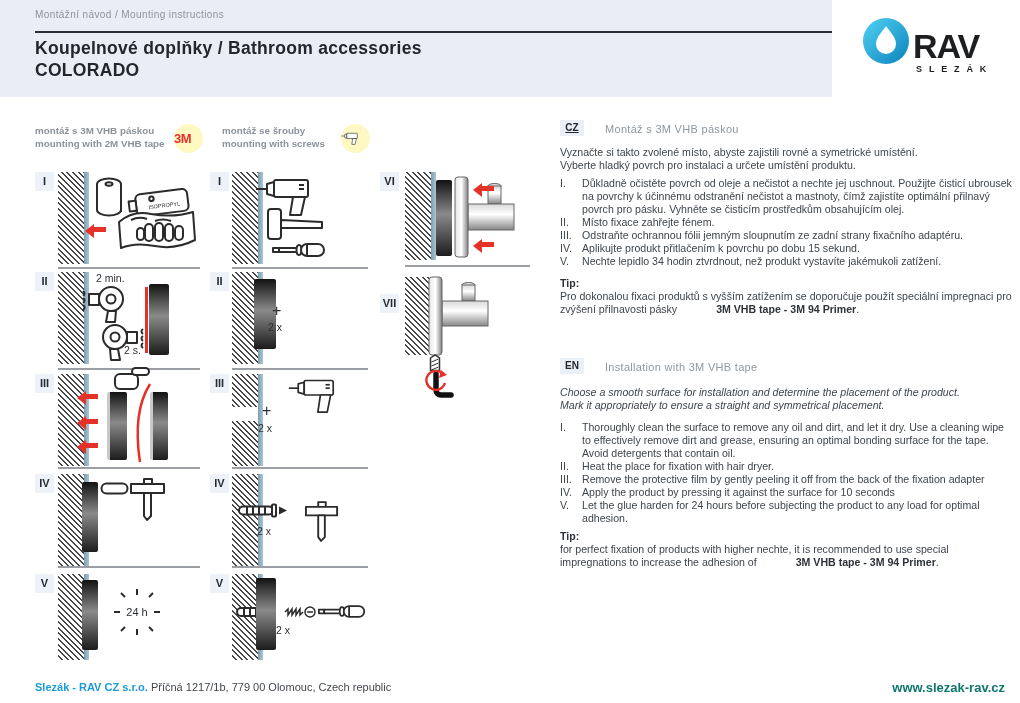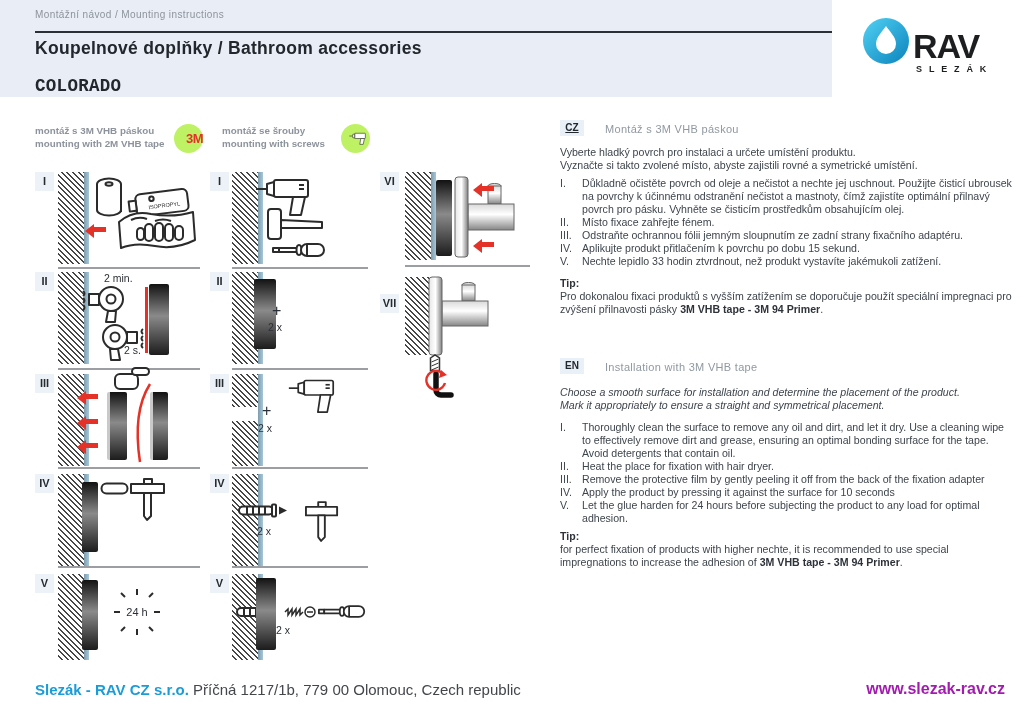--- a/index.html
+++ b/index.html
@@ -6,22 +6,22 @@
   .page{position:relative;width:1020px;height:703px;background:#fff;overflow:hidden;
         font-family:"Liberation Sans",sans-serif;color:#3e454d;}
   .abs{position:absolute;}
   
   .band{position:absolute;left:0;top:0;width:832px;height:97px;background:#e9eef6;}
   .subtitle{position:absolute;left:35px;top:9px;font-size:10px;color:#8d939c;letter-spacing:.4px;}
   .rule{position:absolute;left:35px;top:31px;width:797px;height:2px;background:#2b2f36;}
   .title{position:absolute;left:35px;font-size:17.5px;font-weight:700;color:#22262d;letter-spacing:.3px;}
   
   .mh{position:absolute;font-size:9.8px;font-weight:600;color:#8d939c;line-height:13px;}
-  .badge{position:absolute;width:29px;height:29px;border-radius:50%;background:#bef264;
-         display:flex;align-items:center;justify-content:flex-end;}
+  .badge{position:absolute;width:29px;height:29px;border-radius:50%;background:#fef9c3;
+         display:flex;align-items:center;justify-content:flex-start;}
   .badge .tm{color:#e4312b;font-weight:900;font-size:13px;letter-spacing:-.5px;font-style:normal;}
   
   .chip{position:absolute;width:19px;height:19px;background:#edf2f9;color:#262a31;
         font-size:11px;font-weight:700;line-height:19px;text-align:center;}
   .wall{position:absolute;width:26px;background:repeating-linear-gradient(45deg,#ffffff 0 2.5px,#474747 2.5px 4px);}
   .wall::after{content:"";position:absolute;right:-5px;top:0;bottom:0;width:5px;
         background:linear-gradient(90deg,#7d9dae,#a8c6d6);}
   .divider{position:absolute;height:2px;background:#9b9fa4;}
   .adapter{position:absolute;background:linear-gradient(180deg,#121212 0%,#8a8a8a 45%,#1c1c1c 100%);border-radius:2px;}
   .edge{border-left:3px solid #c9c9c9;}
@@ -33,26 +33,26 @@
   .plus{font-size:16px;color:#2b3036;font-weight:400;}
   .gap{position:absolute;background:#ffffff;}
   
   .lang{position:absolute;width:24px;height:16px;background:#eaf0f8;color:#23272e;
         font-size:10px;font-weight:700;line-height:16px;text-align:center;}
   .theading{position:absolute;font-size:11px;color:#9098a1;letter-spacing:.3px;}
   .body-block{position:absolute;left:560px;width:452px;font-size:10.6px;line-height:13px;color:#3e454d;}
   .step{display:flex;}
   .sn{width:22px;flex-shrink:0;}
   .st{flex:1;}
-  .tipb{font-weight:700;color:#2e333a;}
+  .tipb{font-weight:700;color:#2e333a;margin-left:36px;}
   .tl{font-weight:700;color:#2e333a;}
   
-  .footer-left{position:absolute;left:35px;top:681px;font-size:15px;color:#43474c;}
+  .footer-left{position:absolute;left:35px;top:681px;font-size:11px;color:#43474c;}
   .fco{color:#1b9cd8;font-weight:700;}
-  .website{position:absolute;right:15px;top:680px;font-size:16px;font-weight:700;color:#a21caf;}
+  .website{position:absolute;right:15px;top:680px;font-size:13px;font-weight:700;color:#0f766e;}
   svg{display:block;}
   svg text{font-family:"Liberation Sans",sans-serif;}
   .ol{stroke:#2b2b2b;fill:#ffffff;stroke-width:2;stroke-linejoin:round;}
 </style>
 </head>
 <body>
 
 <div class="page">
 
   <svg width="0" height="0" style="position:absolute" aria-hidden="true">
@@ -71,21 +71,21 @@
         <stop offset="0" stop-color="#52d2f4"></stop>
           <stop offset="1" stop-color="#0b82bc"></stop>
       </linearGradient>
     </defs>
   </svg>
 
   <div class="band"></div>
   <div class="subtitle">Montážní návod / Mounting instructions</div>
   <div class="rule"></div>
   <div class="title" style="top:38px;">Koupelnové doplňky / Bathroom accessories</div>
-  <div class="title" style="top:76px;font-family:Liberation Mono, monospace;">COLORADO</div>
+  <div class="title" style="top:60px;">COLORADO</div>
 
   <div class="abs" style="left:860px;top:14px;">
     <svg width="152" height="62" viewBox="0 0 152 62">
       <g>
         <circle cx="26" cy="27" r="23" fill="url(#dropg)"></circle>
         <path d="M26,12 C30,18 36,23 36,30 a10,10 0 1 1 -20,0 C16,23 22,18 26,12 Z" fill="#fff"></path>
       </g>
       <text x="53" y="44" font-size="34" font-weight="800" fill="#1d1e20" letter-spacing="-1">RAV</text>
       <text x="56" y="58" font-size="9" font-weight="700" letter-spacing="2.2" fill="#1d1e20">S L E Z Á K</text>
     </svg>
@@ -155,21 +155,21 @@
         <rect x="30" y="24" width="8" height="17" rx="4"></rect>
         <rect x="40" y="23" width="8" height="18" rx="4"></rect>
         <rect x="50" y="24" width="8" height="17" rx="4"></rect>
         <rect x="60" y="26" width="8" height="14" rx="4"></rect>
         <rect x="22" y="28" width="7" height="12" rx="3.5"></rect>
       </g>
     </svg>
   </div>
   <div class="rarrow" style="left:94px;top:227px;width:12px;"></div>
 
-  <div class="dlabel" style="left:96px;top:272px;margin-left:8px;">2 min.</div>
+  <div class="dlabel" style="left:96px;top:272px;">2 min.</div>
   <div class="abs" style="left:80px;top:282px;">
     <svg width="50" height="42" viewBox="0 0 50 42">
       <g class="ol" stroke-width="2.2">
         <path d="M3,9 c2,1.5 2,3.5 0,5" fill="none"></path>
           <path d="M3,16 c2,1.5 2,3.5 0,5" fill="none"></path>
           <path d="M3,23 c2,1.5 2,3.5 0,5" fill="none"></path>
         <rect x="9" y="12" width="10" height="11"></rect>
         <circle cx="31" cy="17" r="12"></circle>
         <circle cx="31" cy="17" r="4.5"></circle>
         <path d="M28,29 L26,40 L35,40 L36,29 Z"></path>
@@ -411,22 +411,22 @@
       <path d="M16,4 V20 a5,5 0 0 0 5,5 h10" stroke="#111" stroke-width="5.5" fill="none" stroke-linecap="round"></path>
       <path d="M23,4 A9.5,9.5 0 1 0 25,13" stroke="#e53228" stroke-width="2.4" fill="none"></path>
       <path d="M21,0 L27,5 L19,8 Z" fill="#e53228"></path>
     </svg>
   </div>
 
   <div class="lang" style="left:560px;top:120px;text-decoration:underline;">CZ</div>
   <div class="theading" style="left:605px;top:123px;">Montáž s 3M VHB páskou</div>
 
   <div class="body-block" style="top:146px;">
+    <div>Vyznačte si takto zvolené místo, abyste zajistili rovné a symetrické umístění.</div>
     <div>Vyberte hladký povrch pro instalaci a určete umístění produktu.</div>
-    <div>Vyznačte si takto zvolené místo, abyste zajistili rovné a symetrické umístění.</div>
   </div>
 
   <div class="body-block" style="top:177px;">
     <div class="step">
         <span class="sn">I.</span>
         <span class="st">Důkladně očistěte povrch od oleje a nečistot a nechte jej uschnout. Použijte čisticí ubrousek na povrchy k účinnému odstranění nečistot a mastnoty, čímž zajistíte optimální přilnavý povrch pro pásku. Vyhněte se čisticím prostředkům obsahujícím olej.</span>
       </div>
     <div class="step">
         <span class="sn">II.</span>
         <span class="st">Místo fixace zahřejte fénem.</span>
@@ -434,21 +434,21 @@
     <div class="step">
         <span class="sn">III.</span>
         <span class="st">Odstraňte ochrannou fólii jemným sloupnutím ze zadní strany fixačního adaptéru.</span>
       </div>
     <div class="step">
         <span class="sn">IV.</span>
         <span class="st">Aplikujte produkt přitlačením k povrchu po dobu 15 sekund.</span>
       </div>
     <div class="step">
         <span class="sn">V.</span>
-        <span class="st">Nechte lepidlo 33 hodin ztvrdnout, než produkt vystavíte jakémukoli zatížení.</span>
+        <span class="st">Nechte lepidlo 34 hodin ztvrdnout, než produkt vystavíte jakémukoli zatížení.</span>
       </div>
   </div>
 
   <div class="body-block tl" style="top:277px;">Tip:</div>
   <div class="body-block" style="top:290px;">
     <span>Pro dokonalou fixaci produktů s vyšším zatížením se doporučuje použít speciální impregnaci pro zvýšení přilnavosti pásky </span><span class="tipb">3M VHB tape - 3M 94 Primer</span><span>.</span>
   </div>
 
   <div class="lang" style="left:560px;top:358px;">EN</div>
   <div class="theading" style="left:605px;top:361px;">Installation with 3M VHB tape</div>

